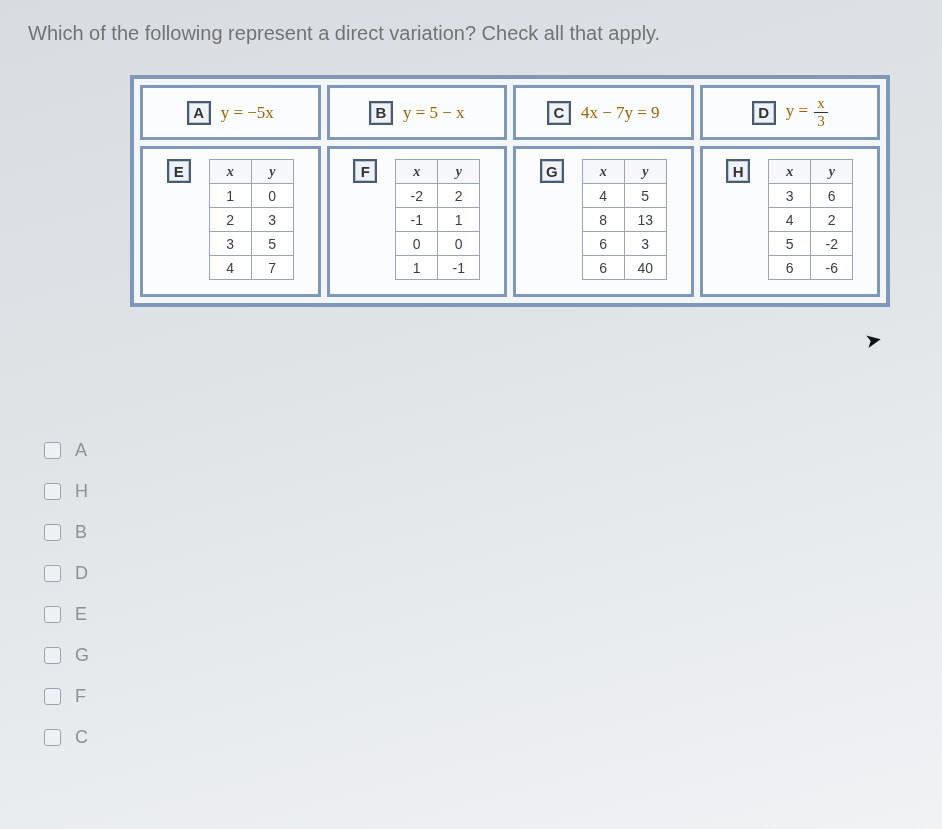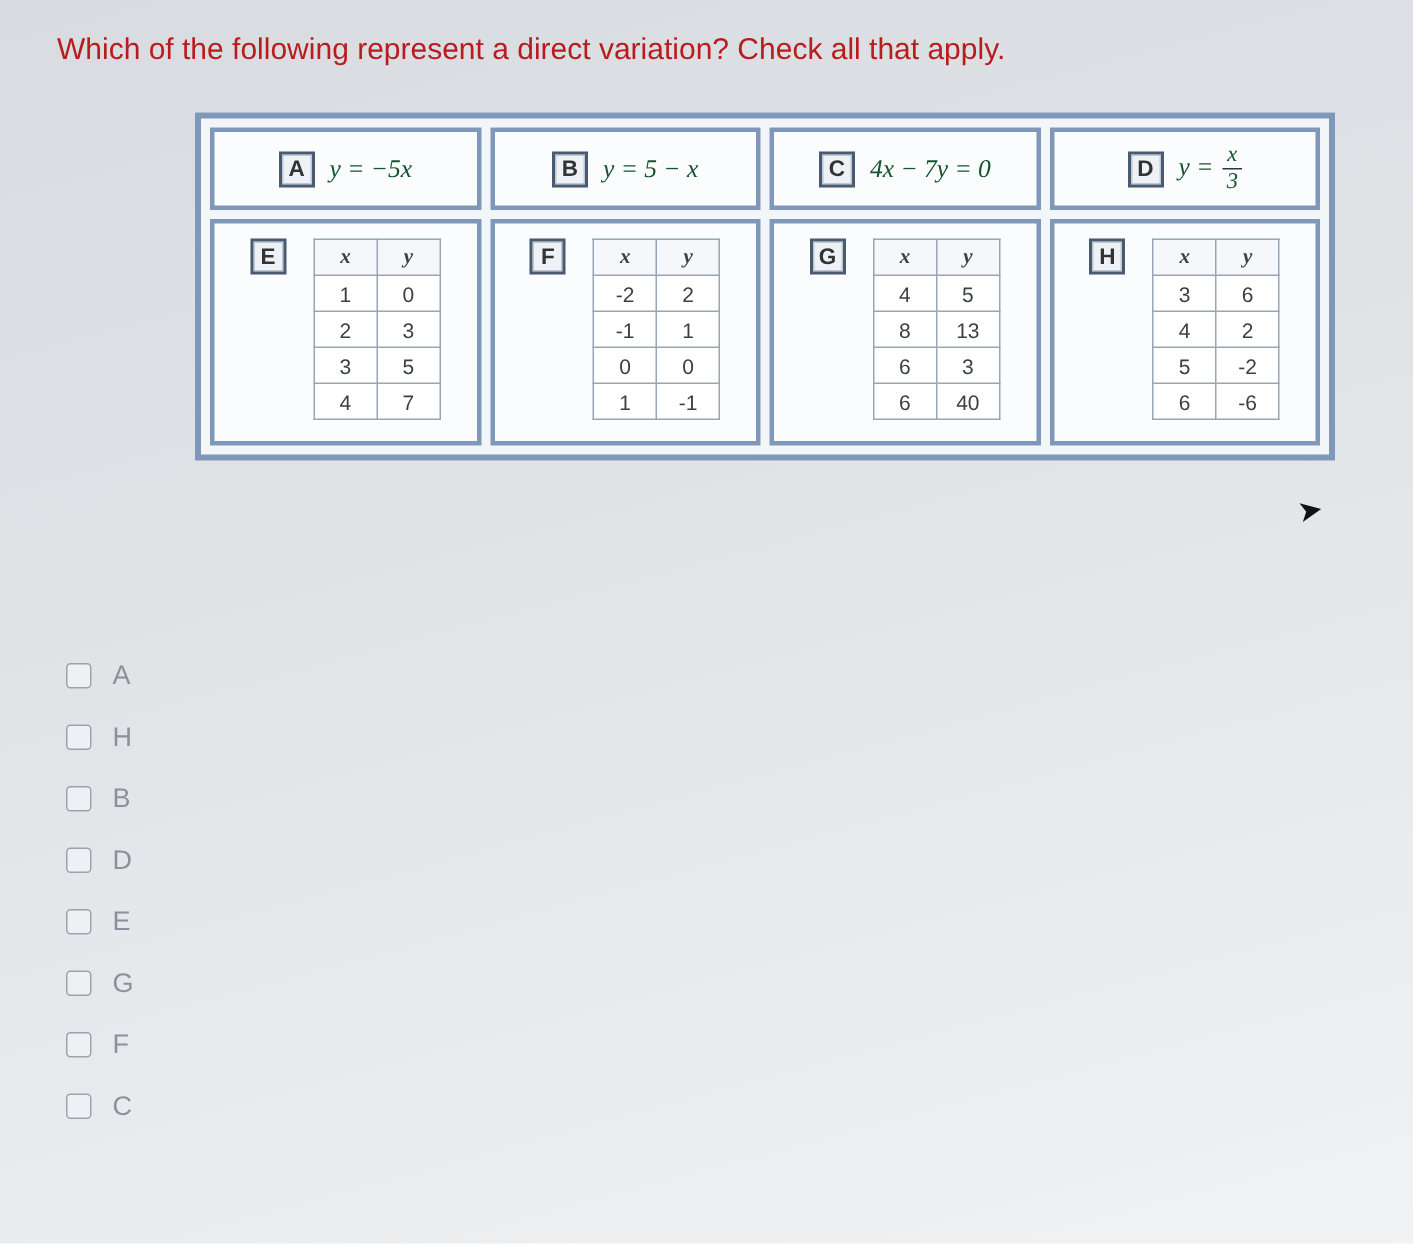--- a/index.html
+++ b/index.html
@@ -9,24 +9,24 @@
     width: 942px;
     height: 829px;
     background: linear-gradient(165deg, #d8dce0 0%, #e0e3e6 40%, #e8ebed 70%, #f0f2f4 100%);
     font-family: "Segoe UI", Tahoma, Arial, sans-serif;
     color: #2a2f36;
     position: relative;
     overflow: hidden;
   }
   .question {
     position: absolute;
-    left: 38px;
+    left: 28px;
     top: 22px;
     font-size: 20px;
-    color: #b91c1c;
+    color: #737373;
   }
   .panel {
     position: absolute;
     left: 130px;
     top: 75px;
     width: 760px;
     border: 4px solid #7f97b8;
     background: #f3f6f9;
     padding: 6px;
     display: grid;
@@ -56,23 +56,22 @@
     border: 2px solid #4a5a70;
     background: #eef2f6;
     font-weight: bold;
     font-size: 15px;
     color: #333;
     margin-right: 10px;
     box-shadow: inset 0 0 0 1px #bcc7d4;
   }
   .eq {
     font-family: "Times New Roman", serif;
-    font-style: italic;
     font-size: 17px;
-    color: #14532d;
+    color: #a16207;
     white-space: nowrap;
   }
   .frac {
     display: inline-flex;
     flex-direction: column;
     align-items: center;
     vertical-align: middle;
     font-size: 15px;
     line-height: 1;
     margin-left: 2px;
@@ -148,21 +147,21 @@
     <span class="eq">y = −5x</span>
   </div>
 
   <div class="cell">
     <span class="letterbox">B</span>
     <span class="eq">y = 5 − x</span>
   </div>
 
   <div class="cell">
     <span class="letterbox">C</span>
-    <span class="eq">4x − 7y = 0</span>
+    <span class="eq">4x − 7y = 9</span>
   </div>
 
   <div class="cell">
     <span class="letterbox">D</span>
     <span class="eq">
       <span>y =</span>
       <span class="frac">
         <span class="num">x</span>
         <span class="den">3</span>
       </span>

